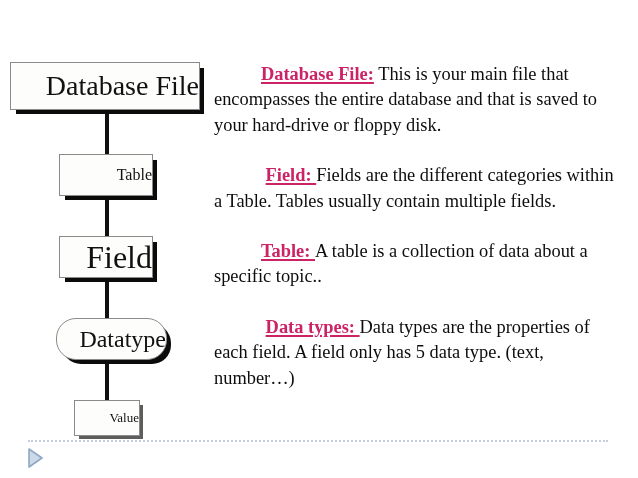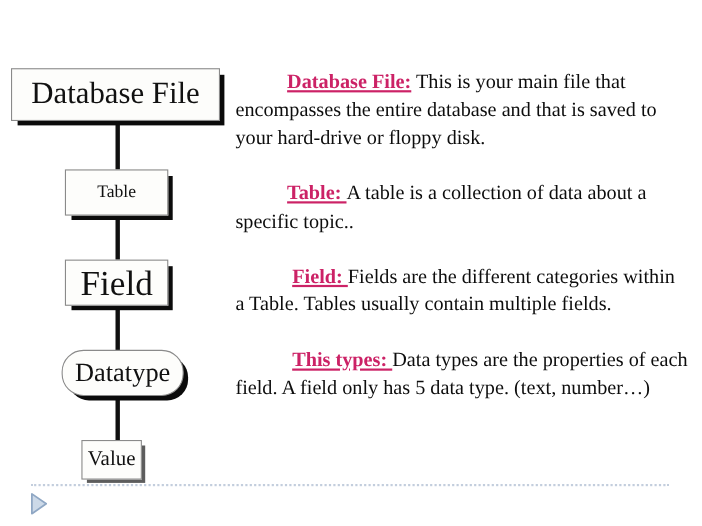--- a/index.html
+++ b/index.html
@@ -25,21 +25,21 @@
     height: 440px;
   }
 
   .node {
     position: absolute;
     box-sizing: border-box;
     background: #fdfdfb;
     border: 1px solid #8a8a8a;
     color: #111111;
     font-family: "Liberation Serif", "DejaVu Serif", serif;
-    text-align: center;
+    text-align: right;
     white-space: nowrap;
     box-shadow: 5px 5px 0 -1px #0b0b0b;
     z-index: 3;
   }
   .node.soft {
     box-shadow: 4px 4px 0 -1px #5d5d5d;
   }
   .node-label {
     display: block;
     width: 100%;
@@ -113,41 +113,41 @@
   </div>
 
   <div class="node" style="left:59px; top:236px; width:94px; height:42px; font-size:32px; line-height:40px;">
     <span class="node-label">Field</span>
   </div>
 
   <div class="node" style="left:56px; top:318px; width:111px; height:42px; font-size:24px; line-height:40px;border-radius:20px;">
     <span class="node-label">Datatype</span>
   </div>
 
-  <div class="node soft" style="left:74px; top:400px; width:55px; height:36px; font-size:19px; line-height:34px;">
+  <div class="node soft" style="left:74px; top:400px; width:66px; height:36px; font-size:13px; line-height:34px;">
     <span class="node-label">Value</span>
   </div>
 </div>
 
 <div id="textcol">
 
   <p class="para">
     <span class="lead"></span><span class="term">Database File:</span><span> This is your main file that encompasses the entire database and that is saved to your hard-drive or floppy disk.</span>
   </p>
 
   <p class="para">
+    <span class="lead"> </span><span class="term">Field: </span><span>Fields are the different categories within a Table. Tables usually contain multiple fields.</span>
+  </p>
+
+  <p class="para">
     <span class="lead"></span><span class="term">Table: </span><span>A table is a collection of data about a specific topic..</span>
   </p>
 
   <p class="para">
-    <span class="lead"> </span><span class="term">Field: </span><span>Fields are the different categories within a Table. Tables usually contain multiple fields.</span>
-  </p>
-
-  <p class="para">
-    <span class="lead"> </span><span class="term">This types: </span><span>Data types are the properties of each field. A field only has 5 data type. (text, number…)</span>
+    <span class="lead"> </span><span class="term">Data types: </span><span>Data types are the properties of each field. A field only has 5 data type. (text, number…)</span>
   </p>
 </div>
 
 <div id="divider"></div>
 
 <svg id="play-shape" viewBox="0 0 16 20" xmlns="http://www.w3.org/2000/svg" aria-hidden="true">
   <polygon points="2,1 15,10 2,19" fill="#ccd9e8" stroke="#8fa7c4" stroke-width="1.6" stroke-linejoin="round"></polygon>
 </svg>
 
 </body></html>

